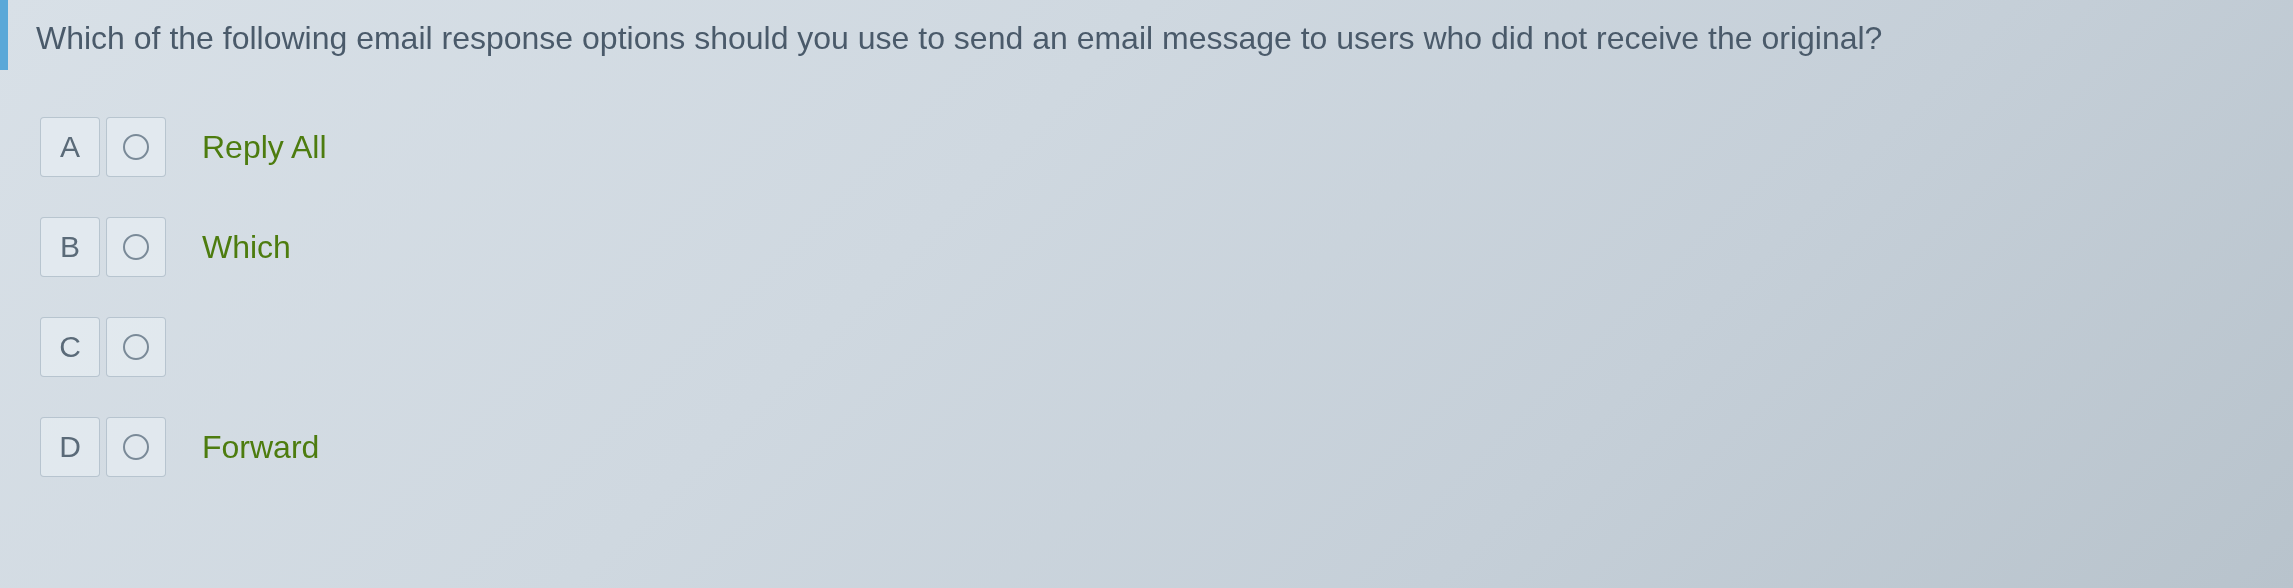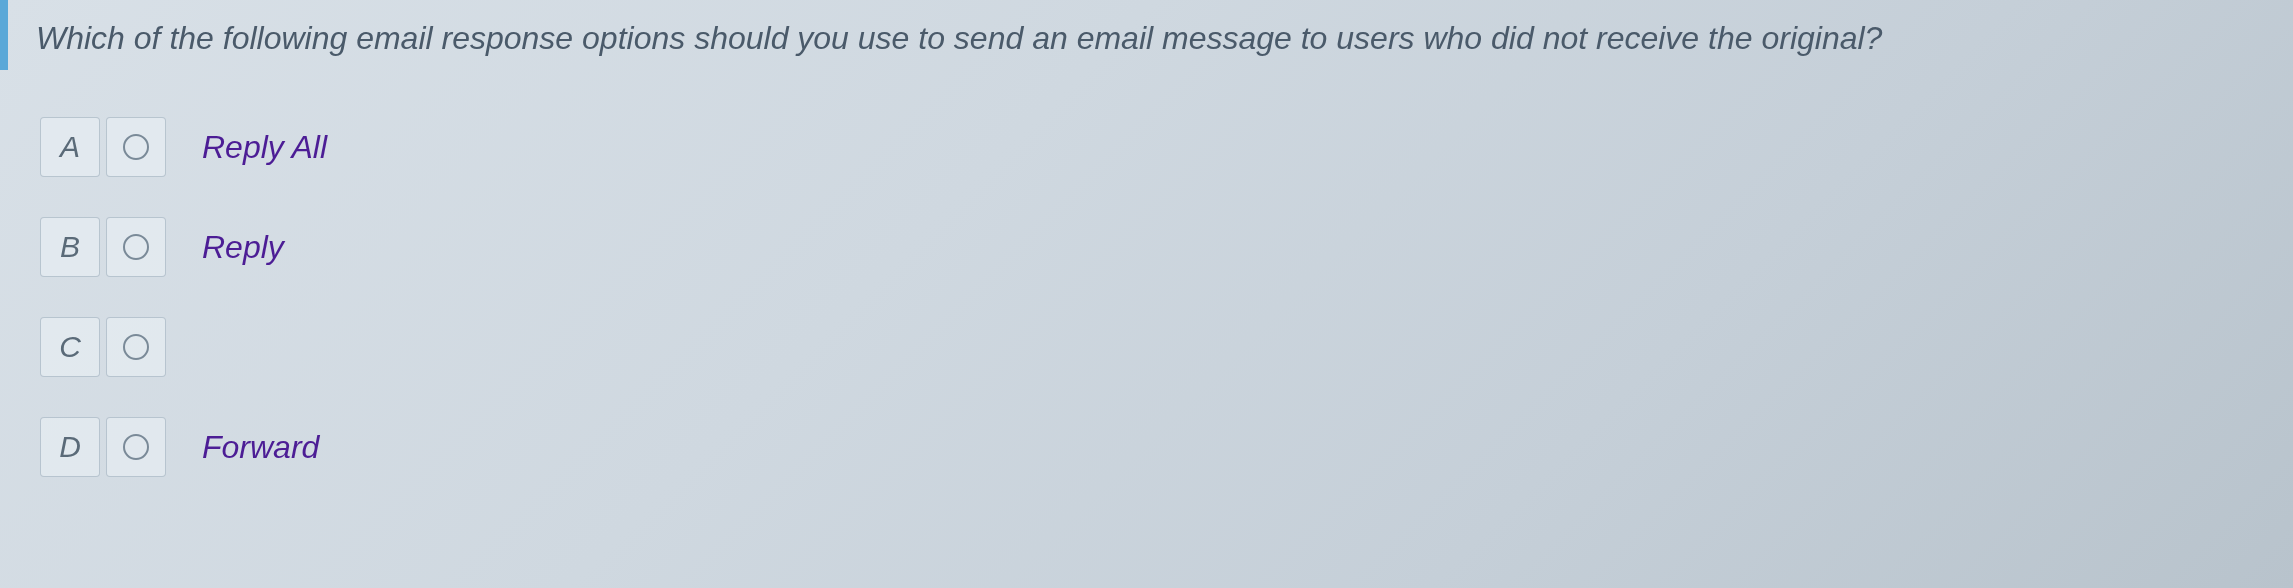--- a/index.html
+++ b/index.html
@@ -1,15 +1,15 @@
 <!DOCTYPE html>
 <html><head>
 <meta charset="utf-8">
 <style>
-  * { margin: 0; padding: 0; box-sizing: border-box; font-style: italic; }
+  * { margin: 0; padding: 0; box-sizing: border-box; }
   body {
     font-family: Arial, Helvetica, sans-serif;
     background: linear-gradient(135deg, #d8e0e7 0%, #cfd8e0 40%, #c5cfd8 70%, #b8c3cc 100%);
     width: 2293px;
     height: 588px;
     padding: 20px 30px;
     color: #4a5a6a;
     position: relative;
   }
   .accent-bar {
@@ -65,21 +65,21 @@
   }
   .radio-circle {
     width: 26px;
     height: 26px;
     border: 2px solid #7a8a98;
     border-radius: 50%;
     background: transparent;
   }
   .option-label {
     font-size: 32px;
-    color: #4c1d95;
+    color: #4d7c0f;
     font-weight: 400;
   }
 </style>
 </head>
 <body>
 
 <div class="accent-bar"></div>
 
 <div class="question">Which of the following email response options should you use to send an email message to users who did not receive the original?</div>
 
@@ -91,21 +91,21 @@
       <div class="radio-circle"></div>
     </div>
     <div class="option-label">Reply All</div>
   </div>
 
   <div class="option-row">
     <div class="letter-box">B</div>
     <div class="radio-box">
       <div class="radio-circle"></div>
     </div>
-    <div class="option-label">Reply</div>
+    <div class="option-label">Which</div>
   </div>
 
   <div class="option-row">
     <div class="letter-box">C</div>
     <div class="radio-box">
       <div class="radio-circle"></div>
     </div>
   </div>
 
   <div class="option-row">

